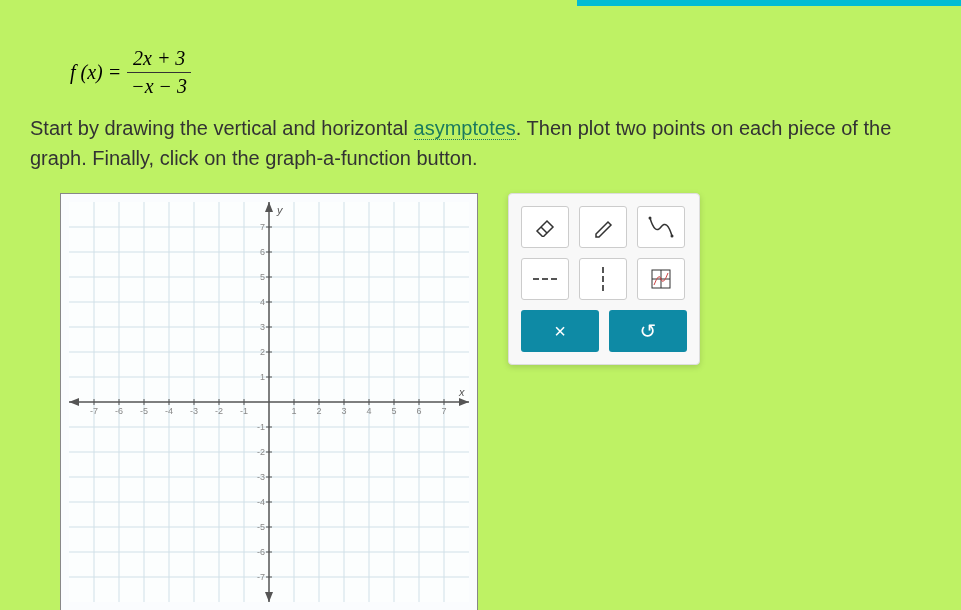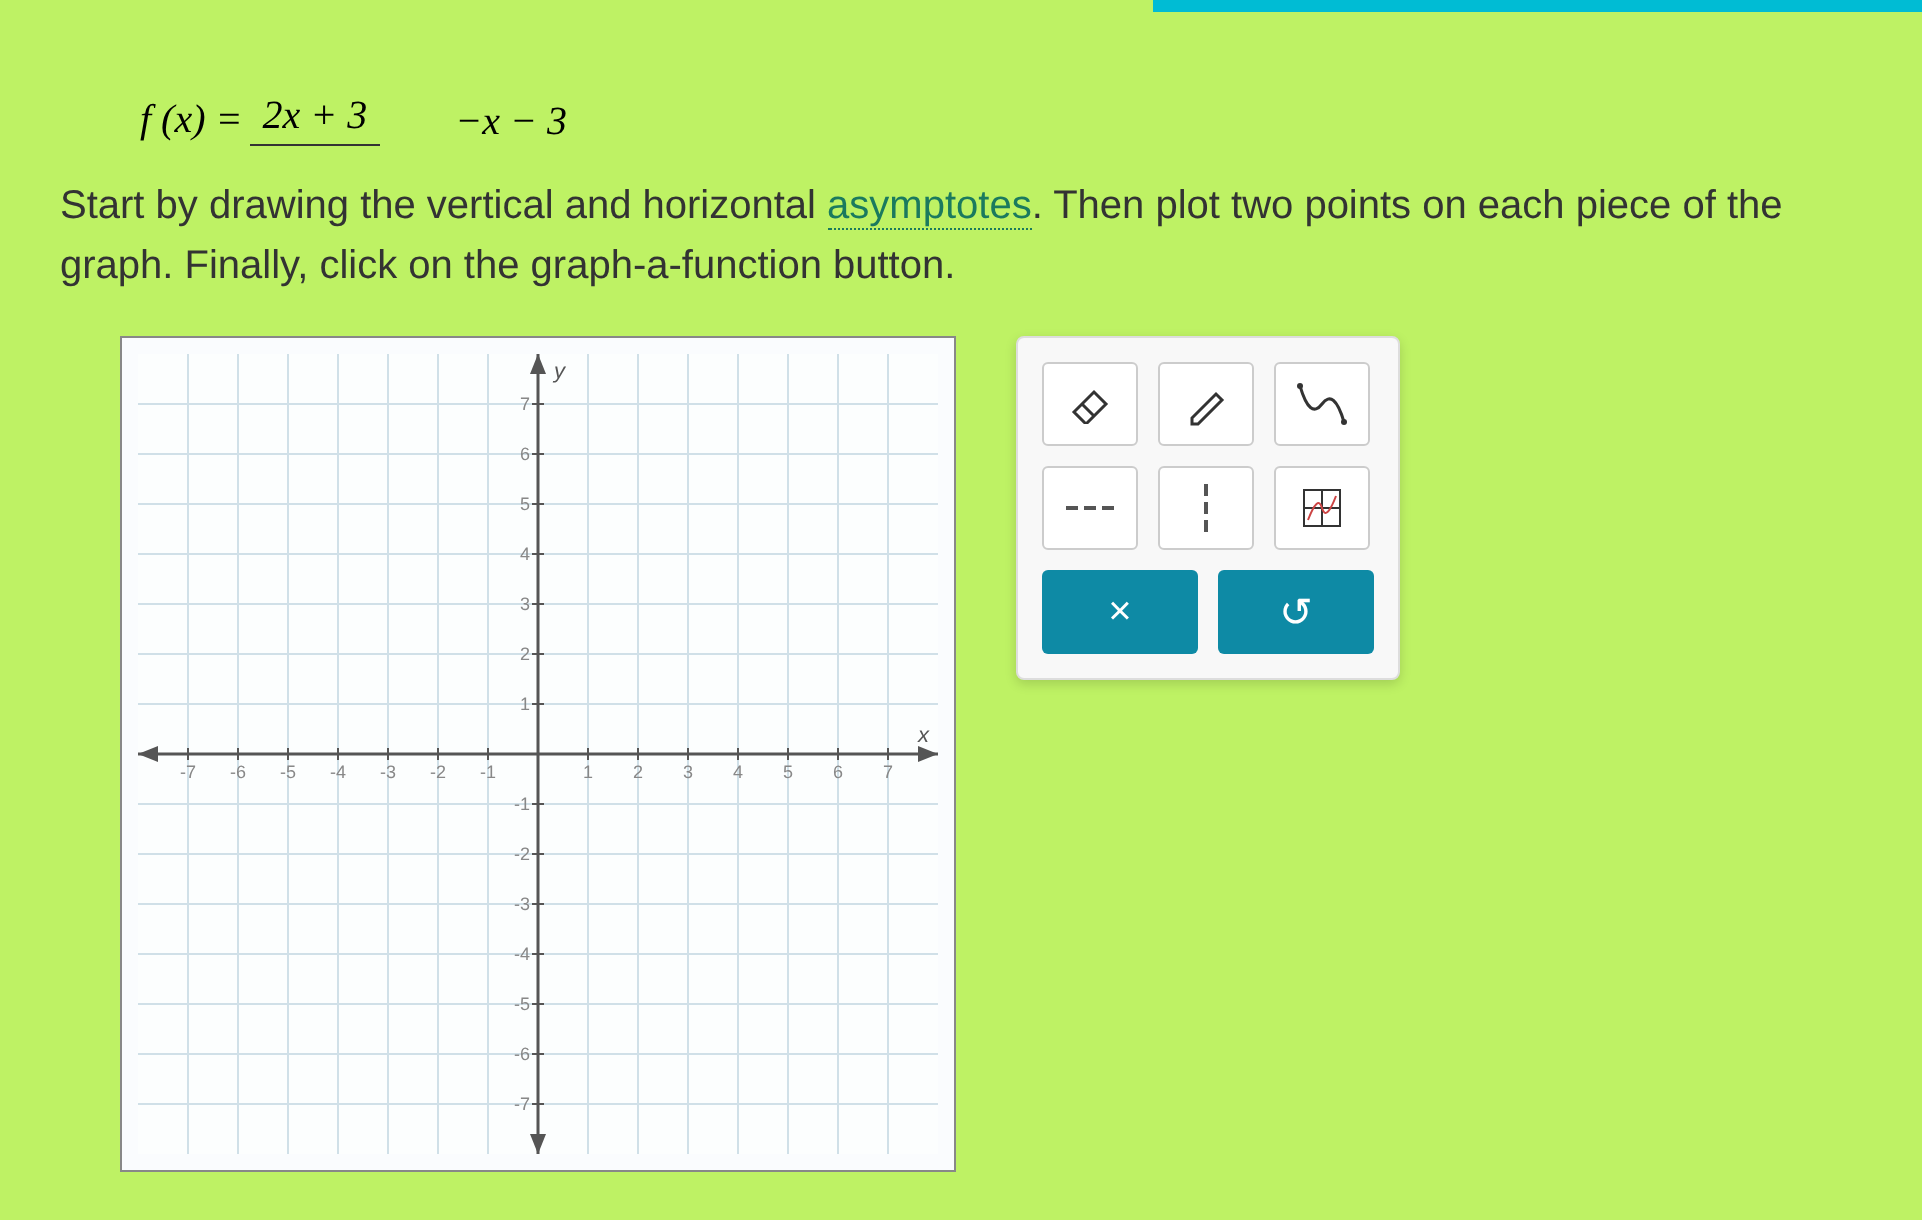--- a/index.html
+++ b/index.html
@@ -34,34 +34,33 @@
       font-size: 20px;
       margin: 15px 0 15px 40px;
       display: flex;
       align-items: center;
     }
     .formula .lhs {
       margin-right: 4px;
     }
     .fraction {
       display: inline-flex;
-      flex-direction: row;
+      flex-direction: column;
       align-items: center;
       vertical-align: middle;
       font-style: normal;
     }
     .fraction .num {
       border-bottom: 1.5px solid #333;
       padding: 0 6px 2px 6px;
       font-style: italic;
     }
     .fraction .den {
       padding: 2px 6px 0 6px;
       font-style: italic;
-      margin-left: 32px;
     }
     .instructions {
       font-size: 20px;
       color: #333;
       margin: 10px 0 20px 0;
       line-height: 1.5;
     }
     .asymp-link {
       color: #1a7a5e;
       border-bottom: 1px dotted #1a7a5e;

